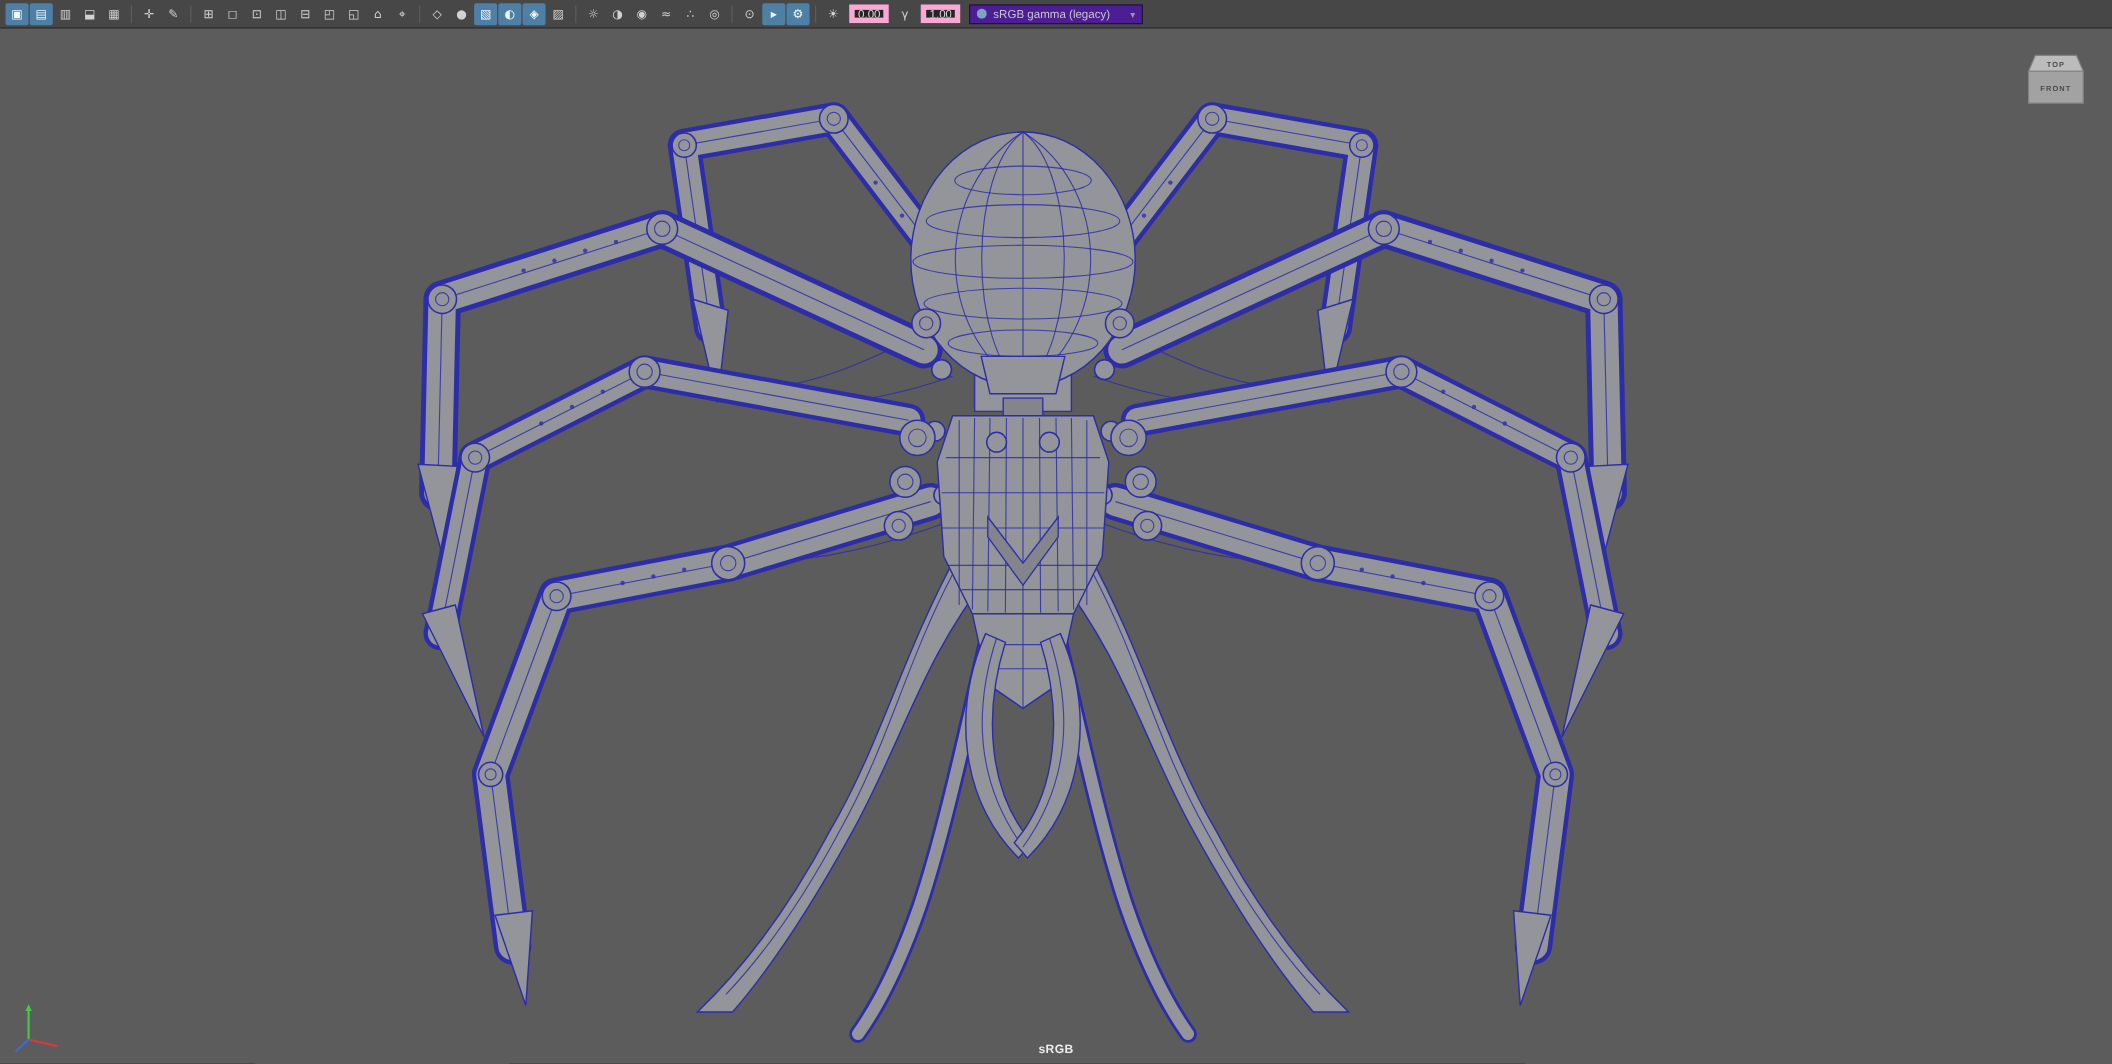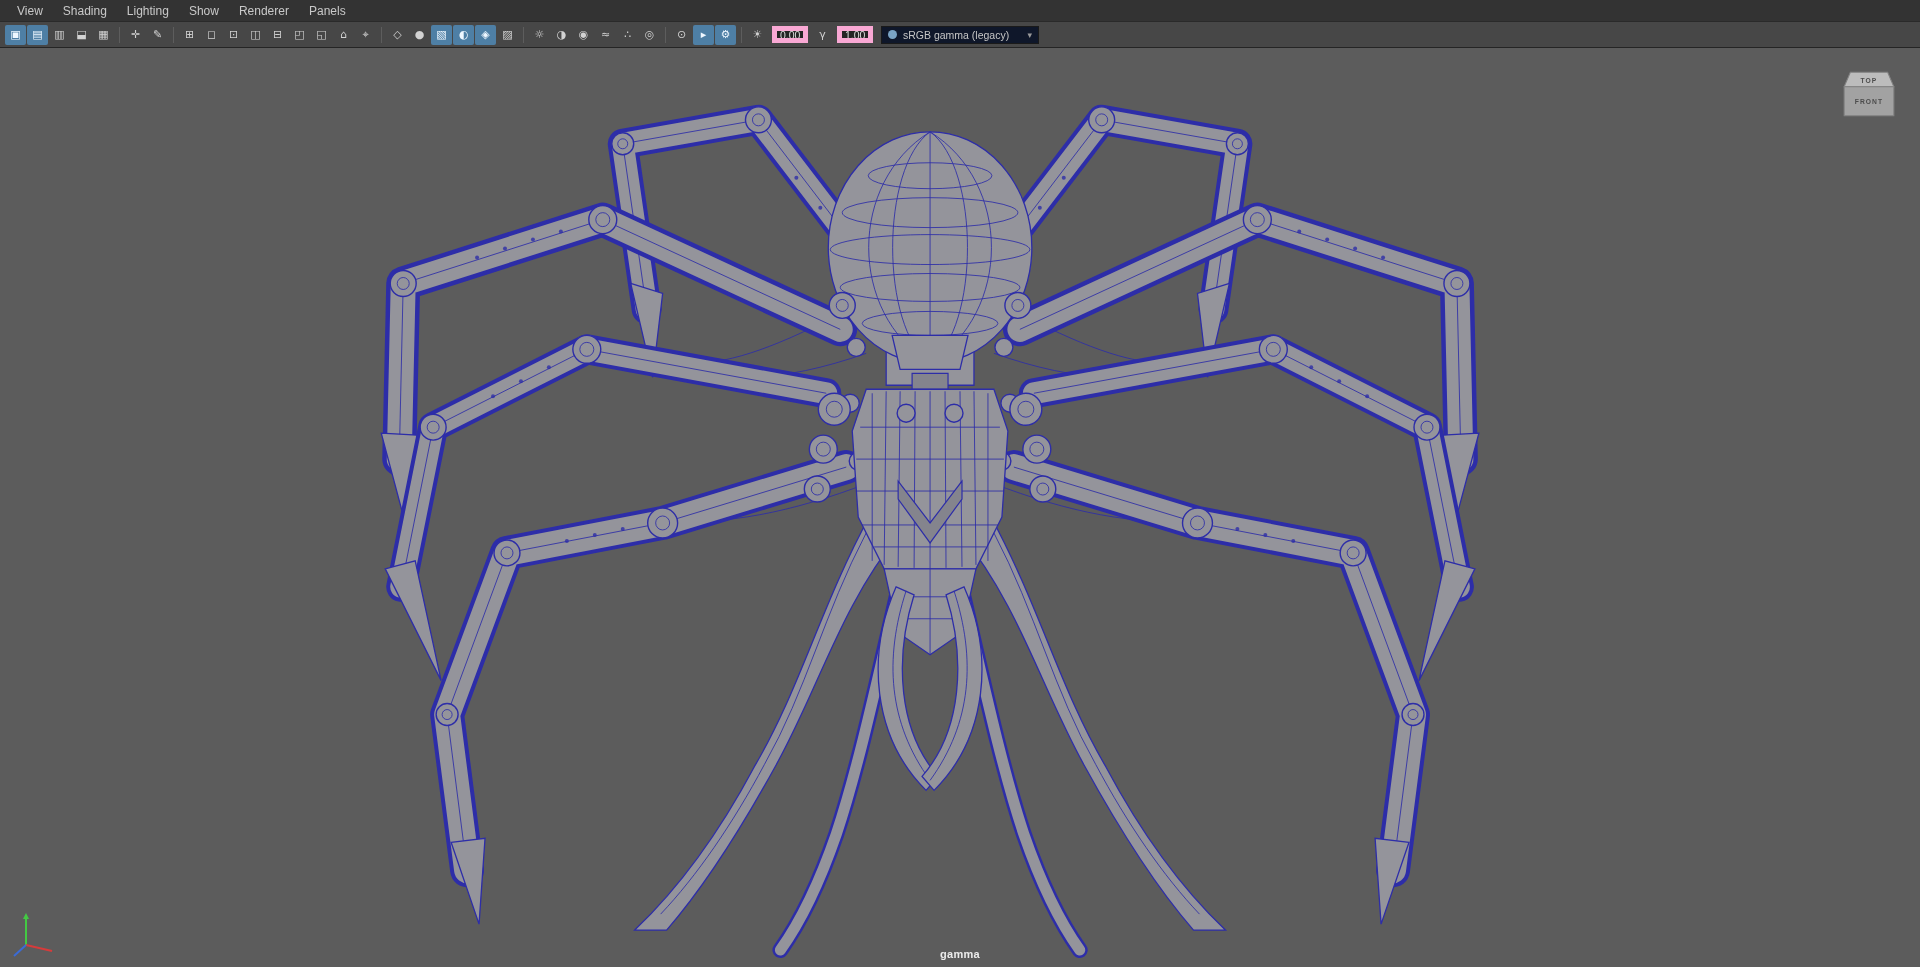--- a/index.html
+++ b/index.html
@@ -26,21 +26,21 @@
     font-size:11px; line-height:20px; display:flex; align-items:center; justify-content:center;
     border-radius:2px; cursor:default; font-family:"DejaVu Sans", sans-serif;
   }
   .icon-btn.active { background:#4e7fa5; color:#eef7ff; }
   .tsep { width:1px; height:16px; background:#5d5d5d; margin:0 4px; flex:0 0 auto; }
   .num-field {
     width:36px; height:17px; background:#242424; border:5px solid #f9a8d4; color:#dcdcdc;
     font-size:10.5px; padding:0 3px; margin:0 3px; font-family:"Liberation Sans",sans-serif;
   }
   .vt-dropdown {
-    height:18px; min-width:158px; background:#0f172a; border:1px solid #1a1a1a;
+    height:18px; min-width:158px; background:#4c1d95; border:1px solid #1a1a1a;
     display:flex; align-items:center; gap:6px; padding:0 6px; margin-left:4px; cursor:default;
   }
   .cm-dot { width:9px; height:9px; border-radius:50%; background:#7aa3c4; flex:0 0 auto; }
   .vt-label { color:#c6c6c6; font-size:10.5px; flex:1; white-space:nowrap; }
   .vt-caret { color:#9a9a9a; font-size:9px; }
 
   
   .viewport { position:relative; flex:1 1 auto; background:var(--vp-bg,#5c5c5c); overflow:hidden; }
   .model { position:absolute; inset:0; width:100%; height:100%; }
 
@@ -59,28 +59,20 @@
     color:#ececec; font-size:11px; font-weight:600; letter-spacing:.3px;
   }
   .viewcube { position:absolute; top:16px; right:22px; width:58px; height:58px; }
   .axis-gizmo { position:absolute; left:8px; bottom:2px; width:64px; height:64px; }
 </style>
 </head>
 <body>
 
 <div class="app">
 
-  <div class="menubar">
-      <div class="menu-item">View</div>
-      <div class="menu-item">Shading</div>
-      <div class="menu-item">Lighting</div>
-      <div class="menu-item">Show</div>
-      <div class="menu-item">Renderer</div>
-      <div class="menu-item">Panels</div>
-    </div>
 
   <div class="toolbar">
     <div style="display:flex;align-items:center;gap:1px;">
         <button class="icon-btn active">▣</button>
         <button class="icon-btn active">▤</button>
         <button class="icon-btn">▥</button>
         <button class="icon-btn">⬓</button>
         <button class="icon-btn">▦</button>
         <div class="tsep"></div>
         <button class="icon-btn">✛</button>
@@ -258,15 +250,15 @@
 
     <div class="axis-gizmo">
       <svg width="64" height="64" viewBox="0 0 64 64">
         <line x1="18" y1="44" x2="18" y2="16" stroke-width="2" style="stroke:var(--ax-y,#43c943)"></line>
         <polygon points="18,12 15,18 21,18" style="fill:var(--ax-y,#43c943)"></polygon>
         <line x1="18" y1="44" x2="44" y2="50" stroke-width="2" style="stroke:var(--ax-x,#d63b3b)"></line>
         <line x1="18" y1="44" x2="6" y2="55" stroke-width="2" style="stroke:var(--ax-z,#3b6bd6)"></line>
       </svg>
     </div>
 
-    <div class="camera-label">gamma</div>
+    <div class="camera-label">sRGB</div>
   </div>
 </div>
 
 </body></html>

